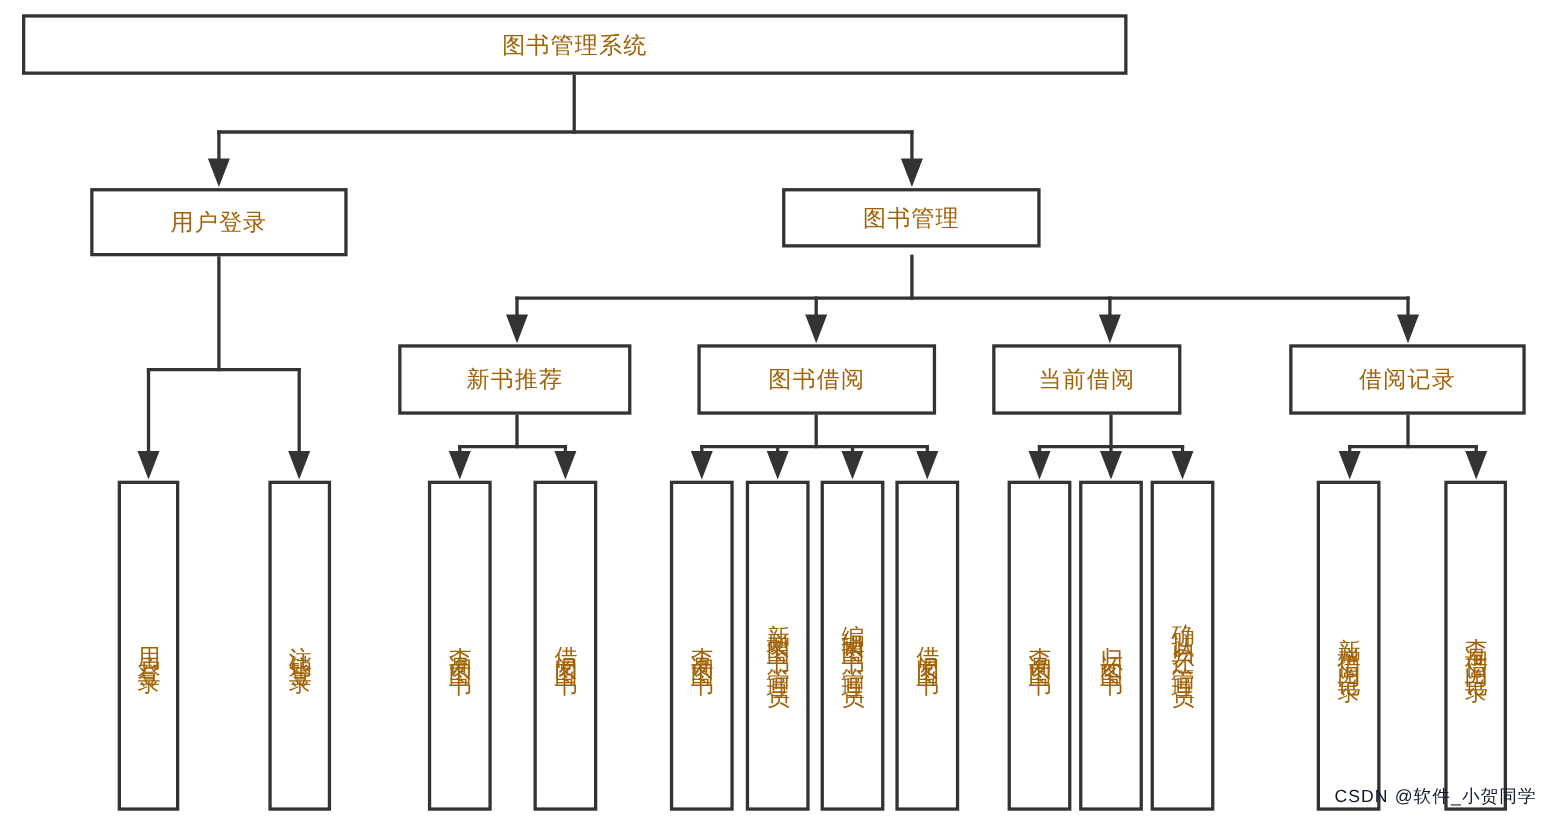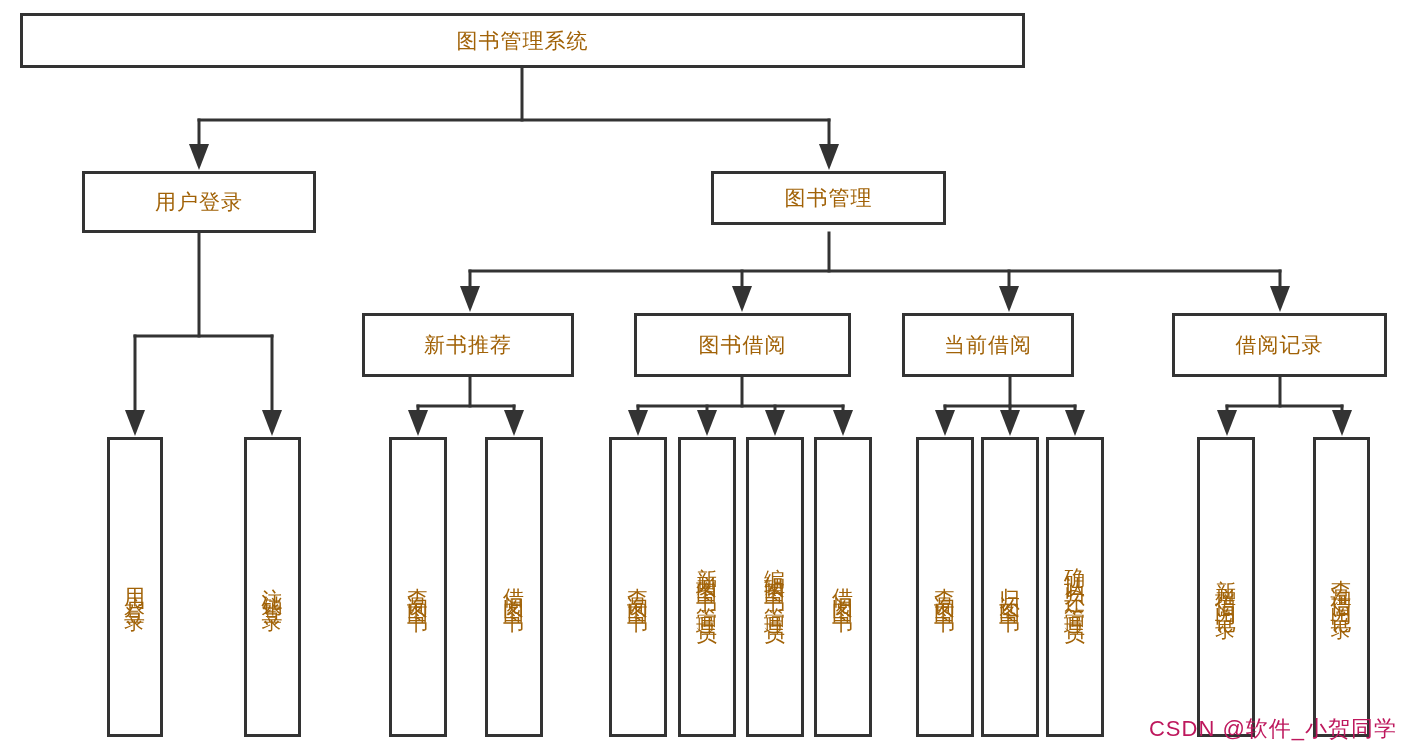--- a/index.html
+++ b/index.html
@@ -32,22 +32,22 @@
     text-orientation:mixed;
     letter-spacing:8px;
     line-height:1;
     white-space:normal;
   }
   #watermark{
     position:absolute;
     top:714px;
     right:8px;
     z-index:3;
-    font-size:22px;
-    color:#be185d;
+    font-size:16px;
+    color:#0f172a;
     letter-spacing:1px;
   }
 </style>
 </head>
 <body>
 
 <div id="canvas">
 
   <svg id="wires" width="1405" height="747" viewBox="0 0 1405 747" stroke="#333333" stroke-width="3" stroke-linecap="square" fill="#333333">
 

